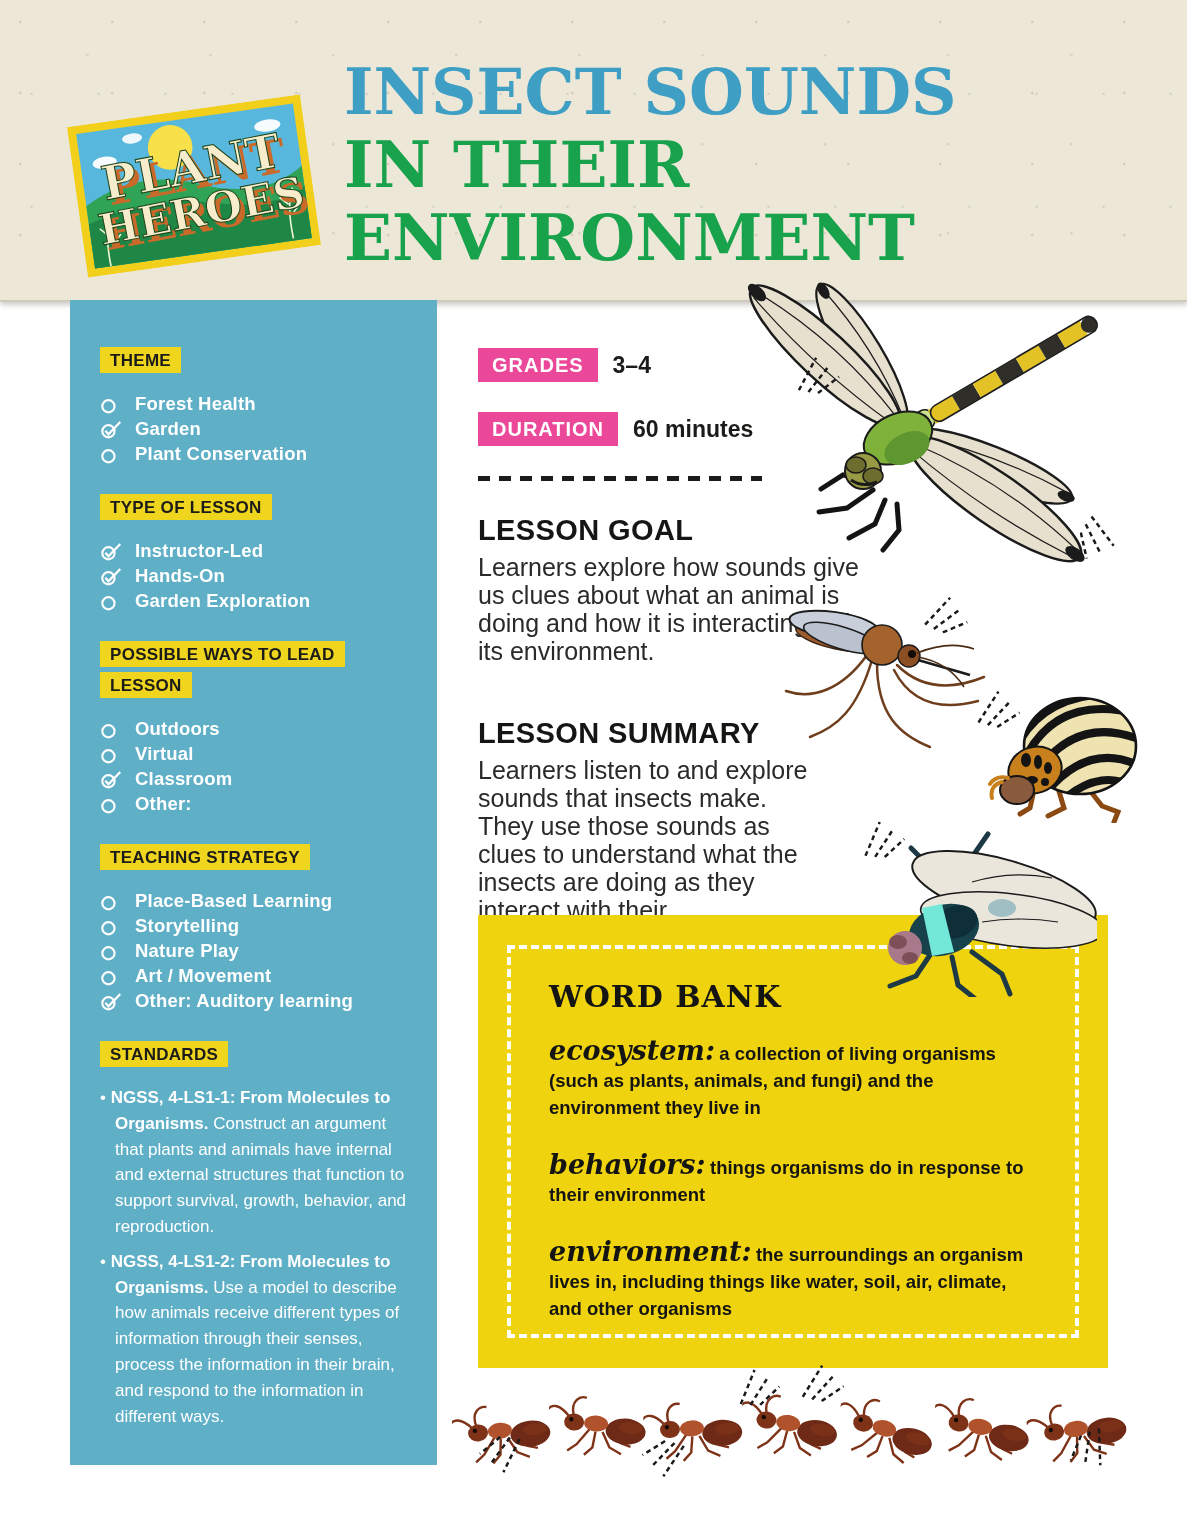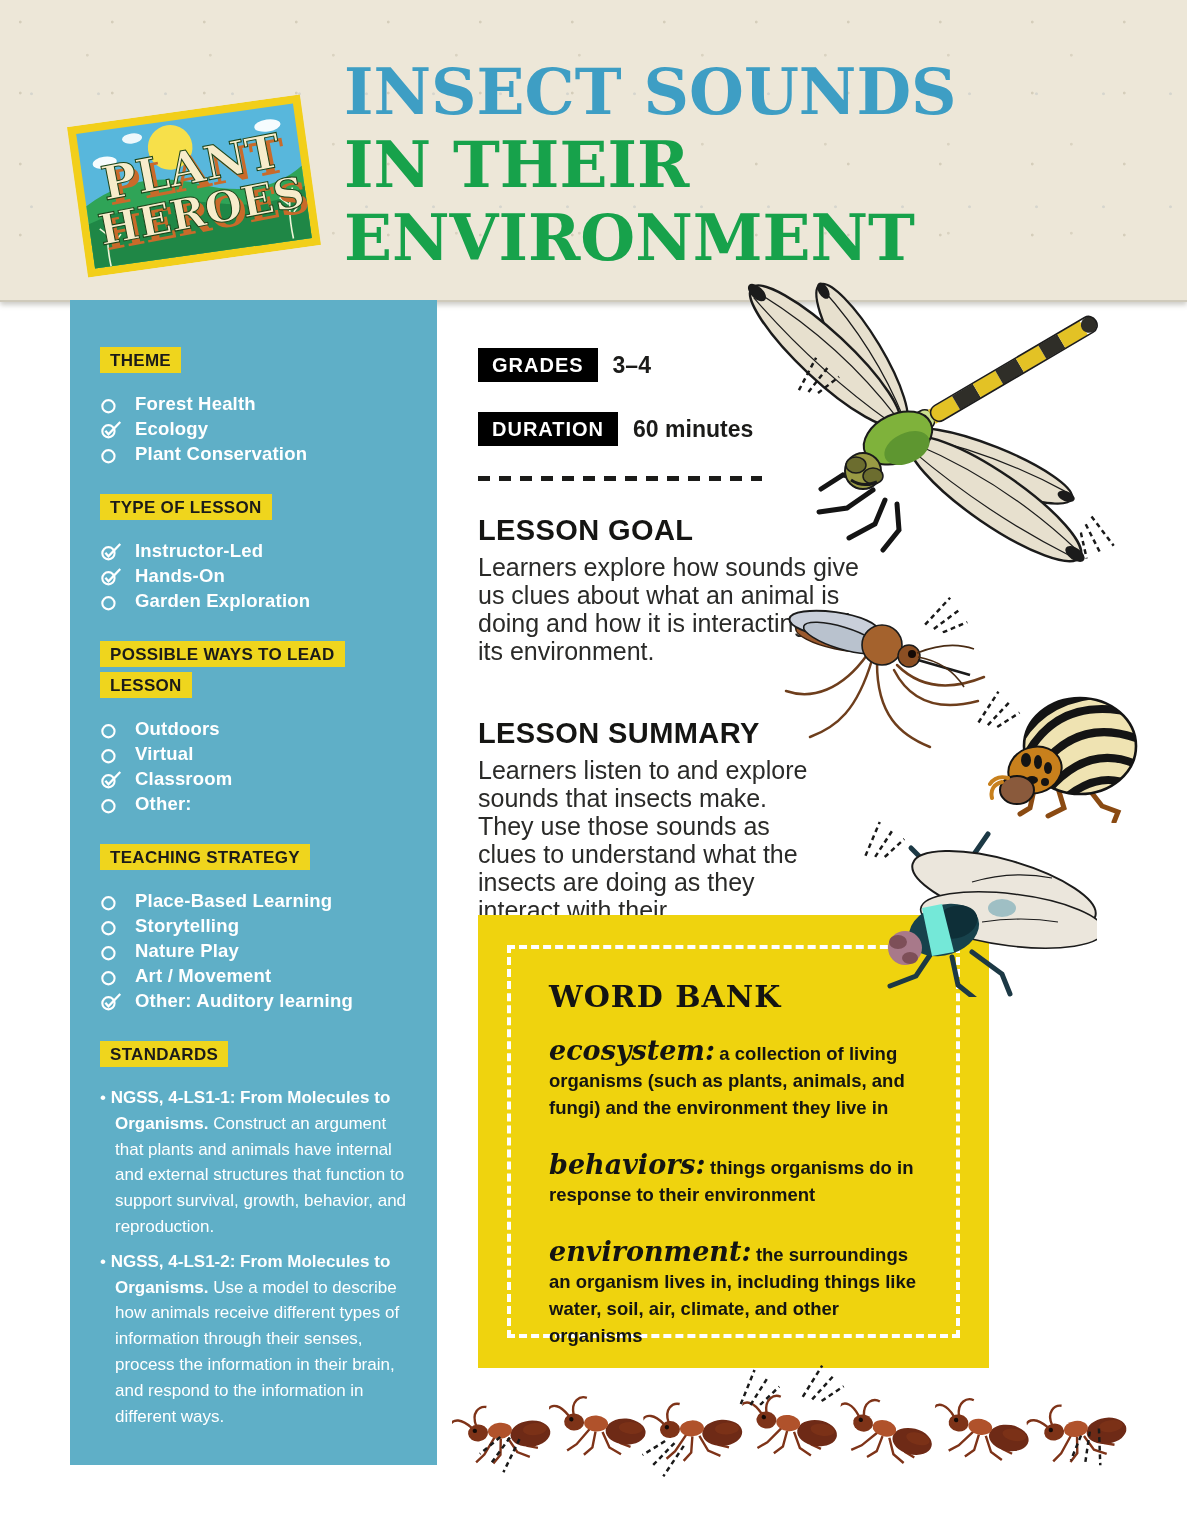--- a/index.html
+++ b/index.html
@@ -43,37 +43,37 @@
   .check-icon .tick { visibility:hidden; }
   .check-item.checked .check-icon .tick { visibility:visible; }
   .std { color:#ffffff; font-size:17px; line-height:25.8px; margin:0 0 9px 0; padding-left:15px; text-indent:-15px; }
   .std::before { content:"• "; }
   .std b { font-weight:bold; }
 
   
   .main { position:absolute; left:478px; top:348px; width:620px; }
   .badge-row { display:flex; align-items:center; }
   .badge {
-    background:#000000; color:#ffffff; font-weight:bold; font-size:20px;
+    background:#ec4899; color:#ffffff; font-weight:bold; font-size:20px;
     letter-spacing:1px; padding:5px 14px 4px; line-height:25px;
   }
   .badge-value { margin-left:15px; font-weight:bold; font-size:23px; color:#1B1B19; }
   .row-gap { margin-top:30px; }
   .dashed-sep {
     margin-top:30px; width:284px; height:5px;
     background:repeating-linear-gradient(90deg,#1B1B19 0 12px, transparent 12px 21px);
   }
   .section-heading { margin:33px 0 6px 0; font-size:29px; font-weight:bold; letter-spacing:.4px; color:#151513; }
   .body-text { margin:0; font-size:25px; line-height:28px; color:#2A2A28; }
   .goal-text { width:392px; }
   .summary-heading { margin-top:52px; }
   .summary-text { width:338px; }
 
   
-  .wordbank { position:absolute; left:478px; top:915px; width:511px; height:453px; background:#EFD30E; }
+  .wordbank { position:absolute; left:478px; top:915px; width:630px; height:453px; background:#EFD30E; }
   .wordbank-inner { position:absolute; left:29px; top:30px; right:29px; bottom:30px; border:4px dashed #ffffff; padding:30px 36px 0 38px; box-sizing:border-box; }
   .wb-heading { margin:0 0 24px 0; font-family:"DejaVu Serif", serif; font-weight:bold; font-size:30px; letter-spacing:1px; color:#141412; }
   .wb-entry { margin:0 0 30px 0; line-height:26px; color:#141412; }
   .wb-term { font-family:"DejaVu Serif", serif; font-style:italic; font-weight:bold; font-size:27px; }
   .wb-def { font-weight:bold; font-size:18.5px; }
 
   
   .illus { position:absolute; pointer-events:none; }
   .rays { position:absolute; width:46px; height:42px; }
 </style>
@@ -144,21 +144,21 @@
             <circle cx="9.5" cy="14" r="7" fill="none" stroke="#fff" stroke-width="2.4"></circle>
             <path class="tick" d="M6 13.5 L9.5 17.5 L23 3.5" fill="none" stroke="#fff" stroke-width="2.6"></path>
           </svg>
         <span>Forest Health</span>
       </div>
       <div class="check-item checked">
         <svg class="check-icon" viewBox="0 0 26 24" width="23" height="21">
             <circle cx="9.5" cy="14" r="7" fill="none" stroke="#fff" stroke-width="2.4"></circle>
             <path class="tick" d="M6 13.5 L9.5 17.5 L23 3.5" fill="none" stroke="#fff" stroke-width="2.6"></path>
           </svg>
-        <span>Ecology</span>
+        <span>Garden</span>
       </div>
       <div class="check-item">
         <svg class="check-icon" viewBox="0 0 26 24" width="23" height="21">
             <circle cx="9.5" cy="14" r="7" fill="none" stroke="#fff" stroke-width="2.4"></circle>
             <path class="tick" d="M6 13.5 L9.5 17.5 L23 3.5" fill="none" stroke="#fff" stroke-width="2.6"></path>
           </svg>
         <span>Plant Conservation</span>
       </div>
     </div>
 

